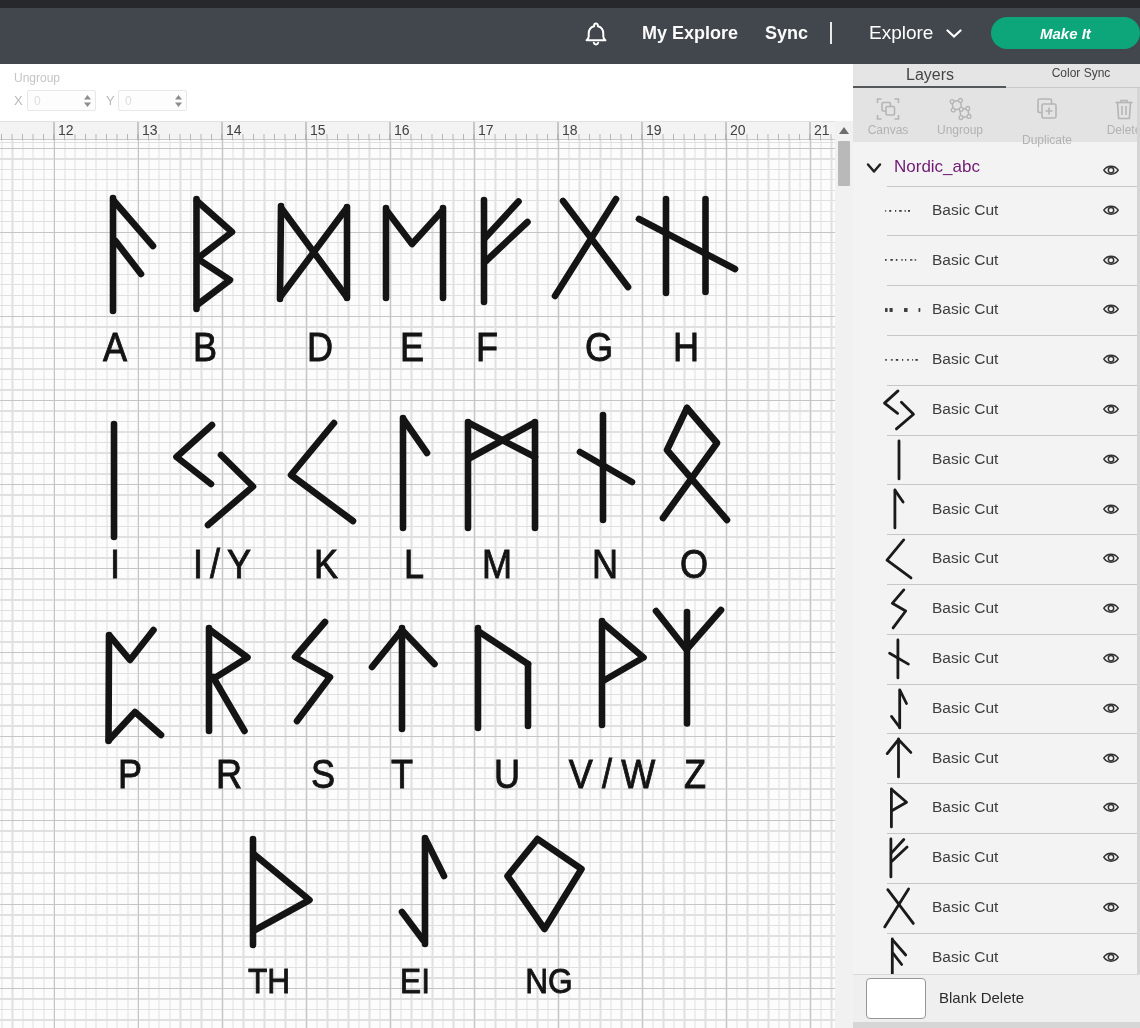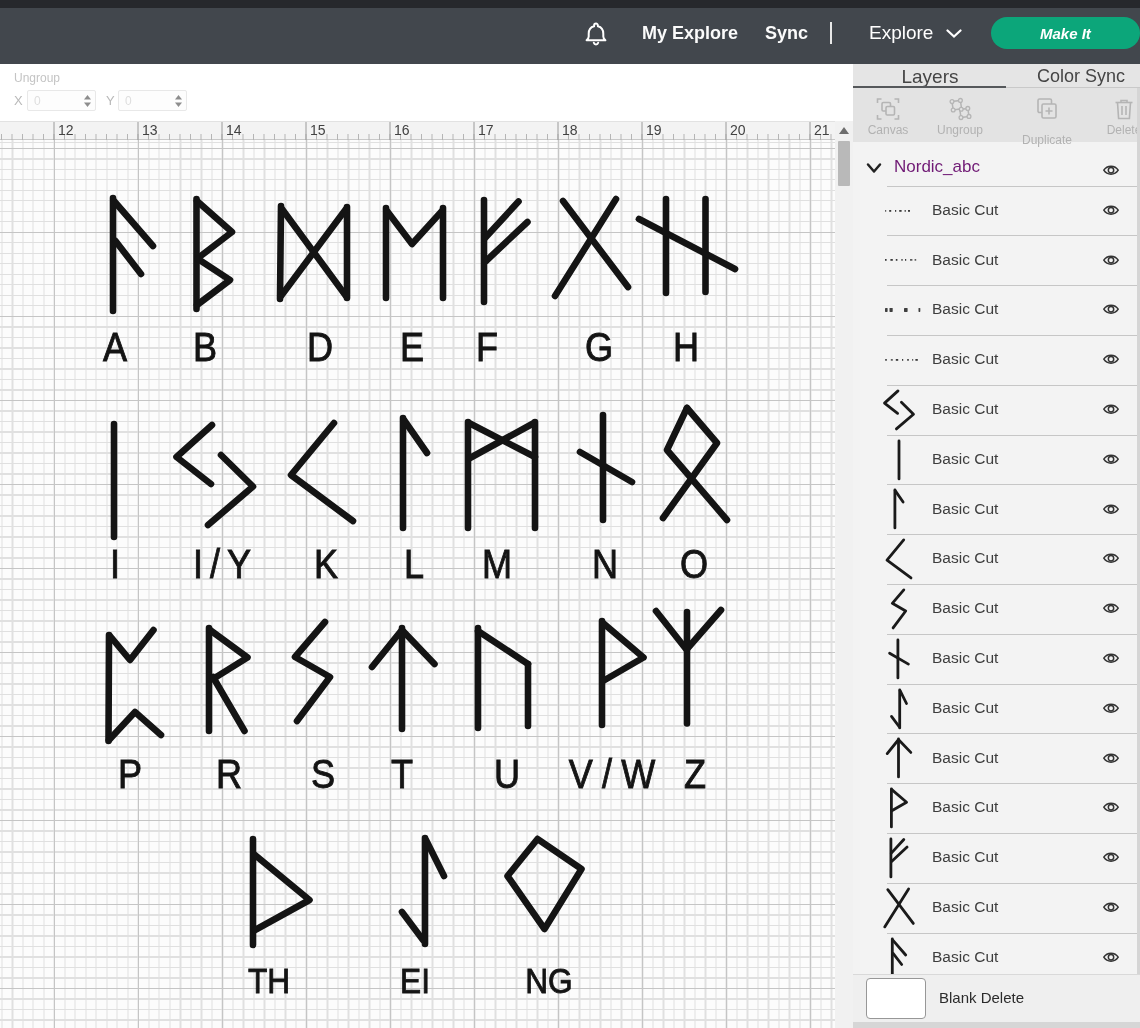--- a/index.html
+++ b/index.html
@@ -237,22 +237,22 @@
     </g>
   </svg>
 <div style="position:absolute;left:835px;top:121px;width:18px;height:907px;background:#f1f1f1">
 <svg width="10" height="7" style="position:absolute;left:4px;top:6px">
       <path d="M5,0 L10,7 H0 Z" fill="#6e6e6e"></path>
     </svg>
 <div style="position:absolute;left:3px;top:20px;width:12px;height:45px;background:#b9b9b9;border-radius:1px"></div>
 </div>
 <div style="position:absolute;left:853px;top:64px;width:287px;height:964px;background:#f3f3f3"></div>
 <div style="position:absolute;left:853px;top:64px;width:287px;height:24px;background:#e5e5e5">
-<div style="position:absolute;left:37px;top:2px;width:80px;text-align:center;font-size:19px;color:#454545;">Layers</div>
-<div style="position:absolute;left:178px;top:2px;width:100px;text-align:center;font-size:18px;color:#454545;">Color Sync</div>
+<div style="position:absolute;left:37px;top:2px;width:80px;text-align:center;font-size:16px;color:#454545;">Layers</div>
+<div style="position:absolute;left:178px;top:2px;width:100px;text-align:center;font-size:12px;color:#454545;">Color Sync</div>
 <div style="position:absolute;left:0;top:22px;width:153px;height:3px;background:#55585b"></div>
 <div style="position:absolute;left:153px;top:23px;width:134px;height:1px;background:#c9c9c9"></div>
 </div>
 <div style="position:absolute;left:853px;top:88px;width:287px;height:54px;background:#e3e3e3"></div>
 <svg width="24" height="24" style="position:absolute;left:876px;top:97px">
     <g fill="none" stroke="#b5b5b5" stroke-width="1.6">
       <path d="M1.5,6 V2 H5.5"></path>
       <path d="M18.5,2 H22.5 V6"></path>
       <path d="M22.5,18 V22 H18.5"></path>
       <path d="M5.5,22 H1.5 V18"></path>

